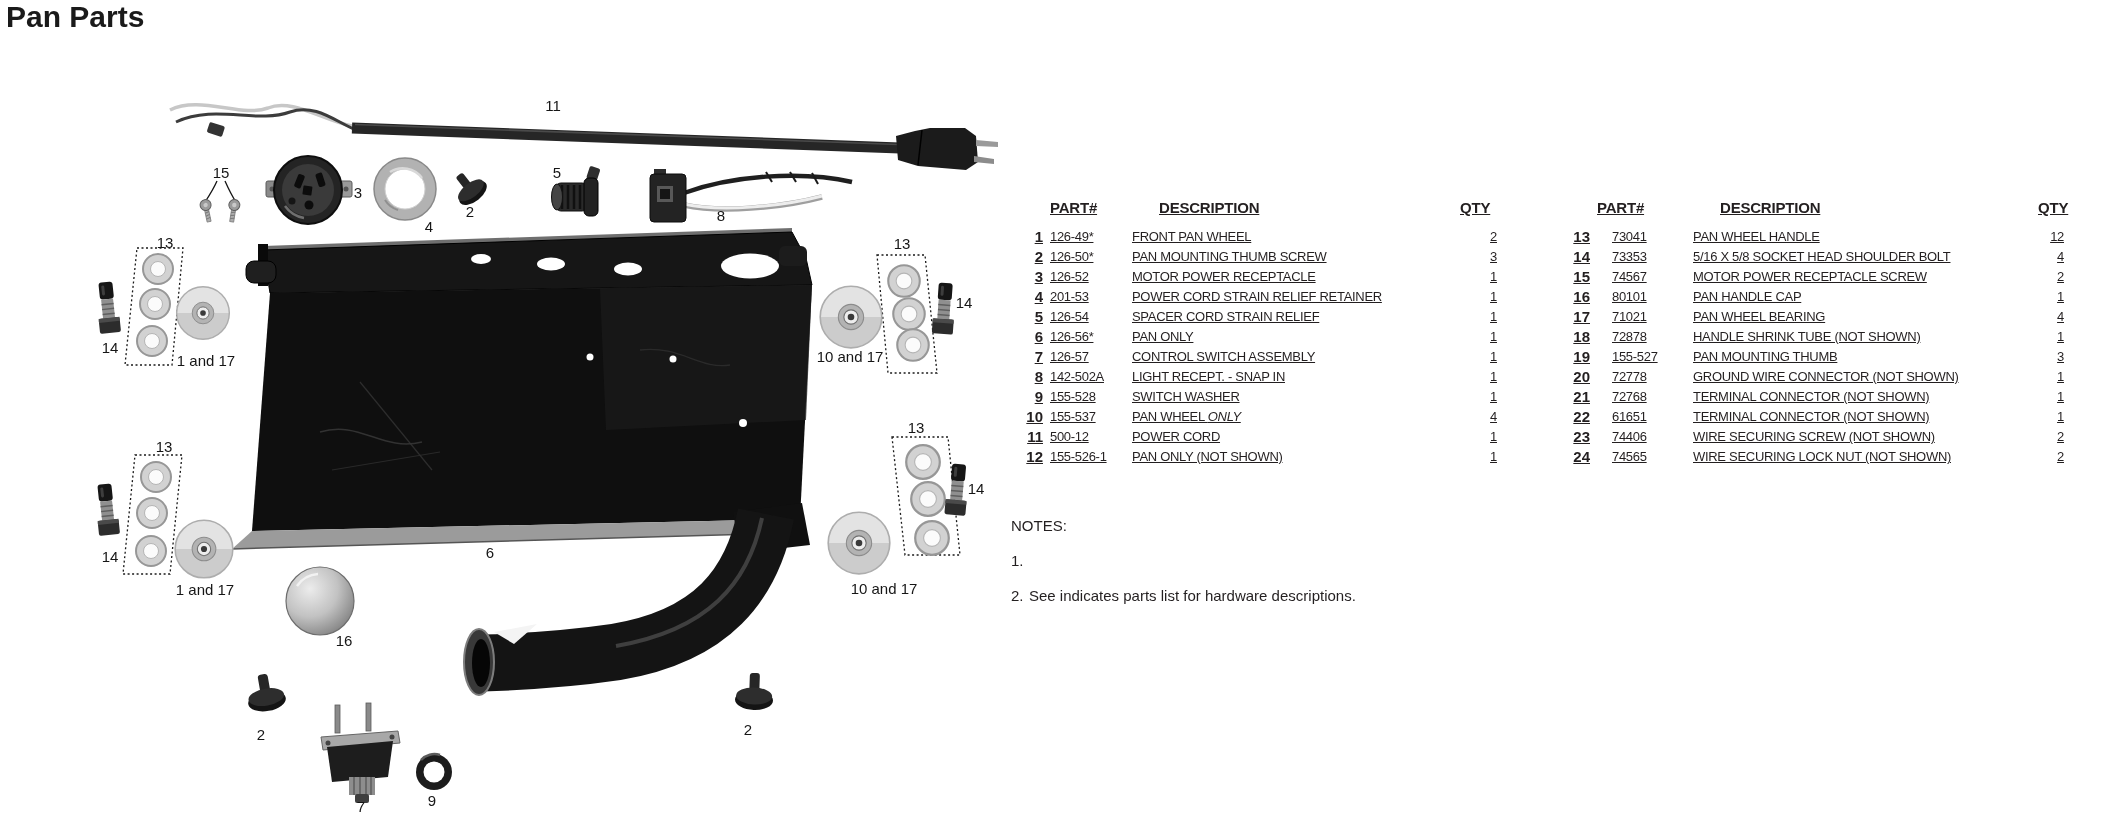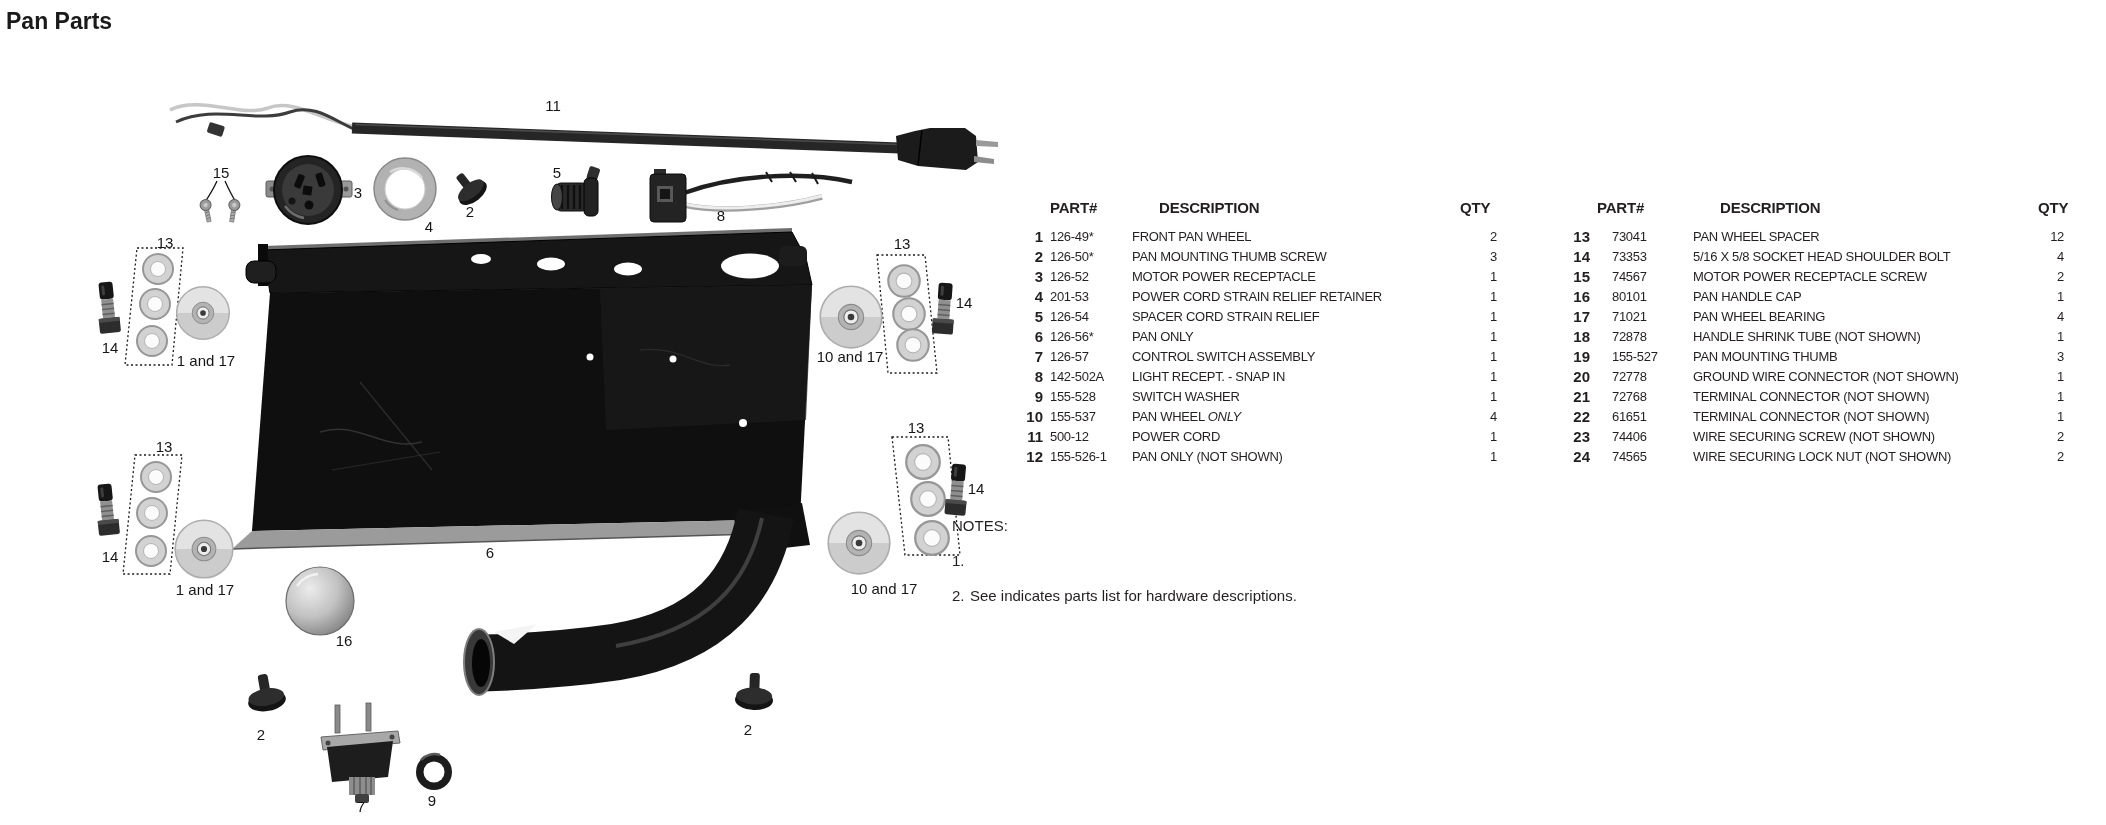--- a/index.html
+++ b/index.html
@@ -1,40 +1,40 @@
 <!DOCTYPE html>
 <html><head>
 <meta charset="utf-8">
 <style>
   html,body{margin:0;padding:0;background:#ffffff;}
   body{width:2106px;height:825px;position:relative;overflow:hidden;
        font-family:"Liberation Sans",sans-serif;color:#231f20;}
-  .page-title{position:absolute;left:6px;top:8px;font-size:23px;font-weight:bold;color:#1a1a1a;}
+  .page-title{position:absolute;left:6px;top:0;font-size:30px;font-weight:bold;color:#1a1a1a;}
   .diagram{position:absolute;left:0;top:0;width:1010px;height:825px;}
   .diagram svg{position:absolute;left:0;top:0;}
   .callout{position:absolute;transform:translate(-50%,-50%);font-size:15px;color:#161616;
            white-space:nowrap;line-height:1;}
   .ptable{position:absolute;top:198px;}
   .t1{left:1014px;width:492px;}
   .t2{left:1570px;width:516px;}
-  .phead,.prow{display:grid;align-items:center;}
+  .phead,.prow{display:grid;align-items:center;text-decoration:underline;}
   .t1 .phead,.t1 .prow{grid-template-columns:36px 82px 1fr 46px;}
   .t2 .phead,.t2 .prow{grid-template-columns:27px 96px 1fr 48px;}
   .phead{height:18px;margin-bottom:11px;font-weight:bold;font-size:15px;letter-spacing:-0.2px;}
   .phead .h-desc{padding-left:27px;}
   .phead .h-qty{text-align:left;}
   .prow{height:20px;font-size:13px;letter-spacing:-0.3px;line-height:20px;}
   .pcell{overflow:hidden;white-space:nowrap;}
   .c-num{font-weight:bold;font-size:15px;text-align:right;padding-right:7px;letter-spacing:0;}
   .t2 .c-part{padding-left:15px;}
   .c-qty{text-align:right;}
   .t1 .prow .c-qty{padding-right:9px;}
   .t2 .prow .c-qty{padding-right:22px;}
   .c-desc i{font-style:italic;text-align:right;}
-  .notes{position:absolute;left:952px;top:517px;width:620px;}
+  .notes{position:absolute;left:1011px;top:517px;width:620px;}
   .notes-heading{font-size:15px;line-height:18px;}
   .note-item{display:flex;margin-top:17px;font-size:15px;line-height:18px;}
   .note-num{width:18px;flex:0 0 18px;}
 </style>
 </head>
 <body>
 
 <div class="page-title">Pan Parts</div>
 
 <div class="diagram">
@@ -360,21 +360,21 @@
   <div class="phead">
     <div class="pcell"></div>
     <div class="pcell">PART#</div>
     <div class="pcell h-desc">DESCRIPTION</div>
     <div class="pcell h-qty">QTY</div>
   </div>
   <div>
       <div class="prow">
         <div class="pcell c-num">13</div>
         <div class="pcell c-part">73041</div>
-        <div class="pcell c-desc">PAN WHEEL SPACER</div>
+        <div class="pcell c-desc">PAN WHEEL HANDLE</div>
         <div class="pcell c-qty">12</div>
       </div>
       <div class="prow">
         <div class="pcell c-num">14</div>
         <div class="pcell c-part">73353</div>
         <div class="pcell c-desc">5/16 X 5/8 SOCKET HEAD SHOULDER BOLT</div>
         <div class="pcell c-qty">4</div>
       </div>
       <div class="prow">
         <div class="pcell c-num">15</div>

